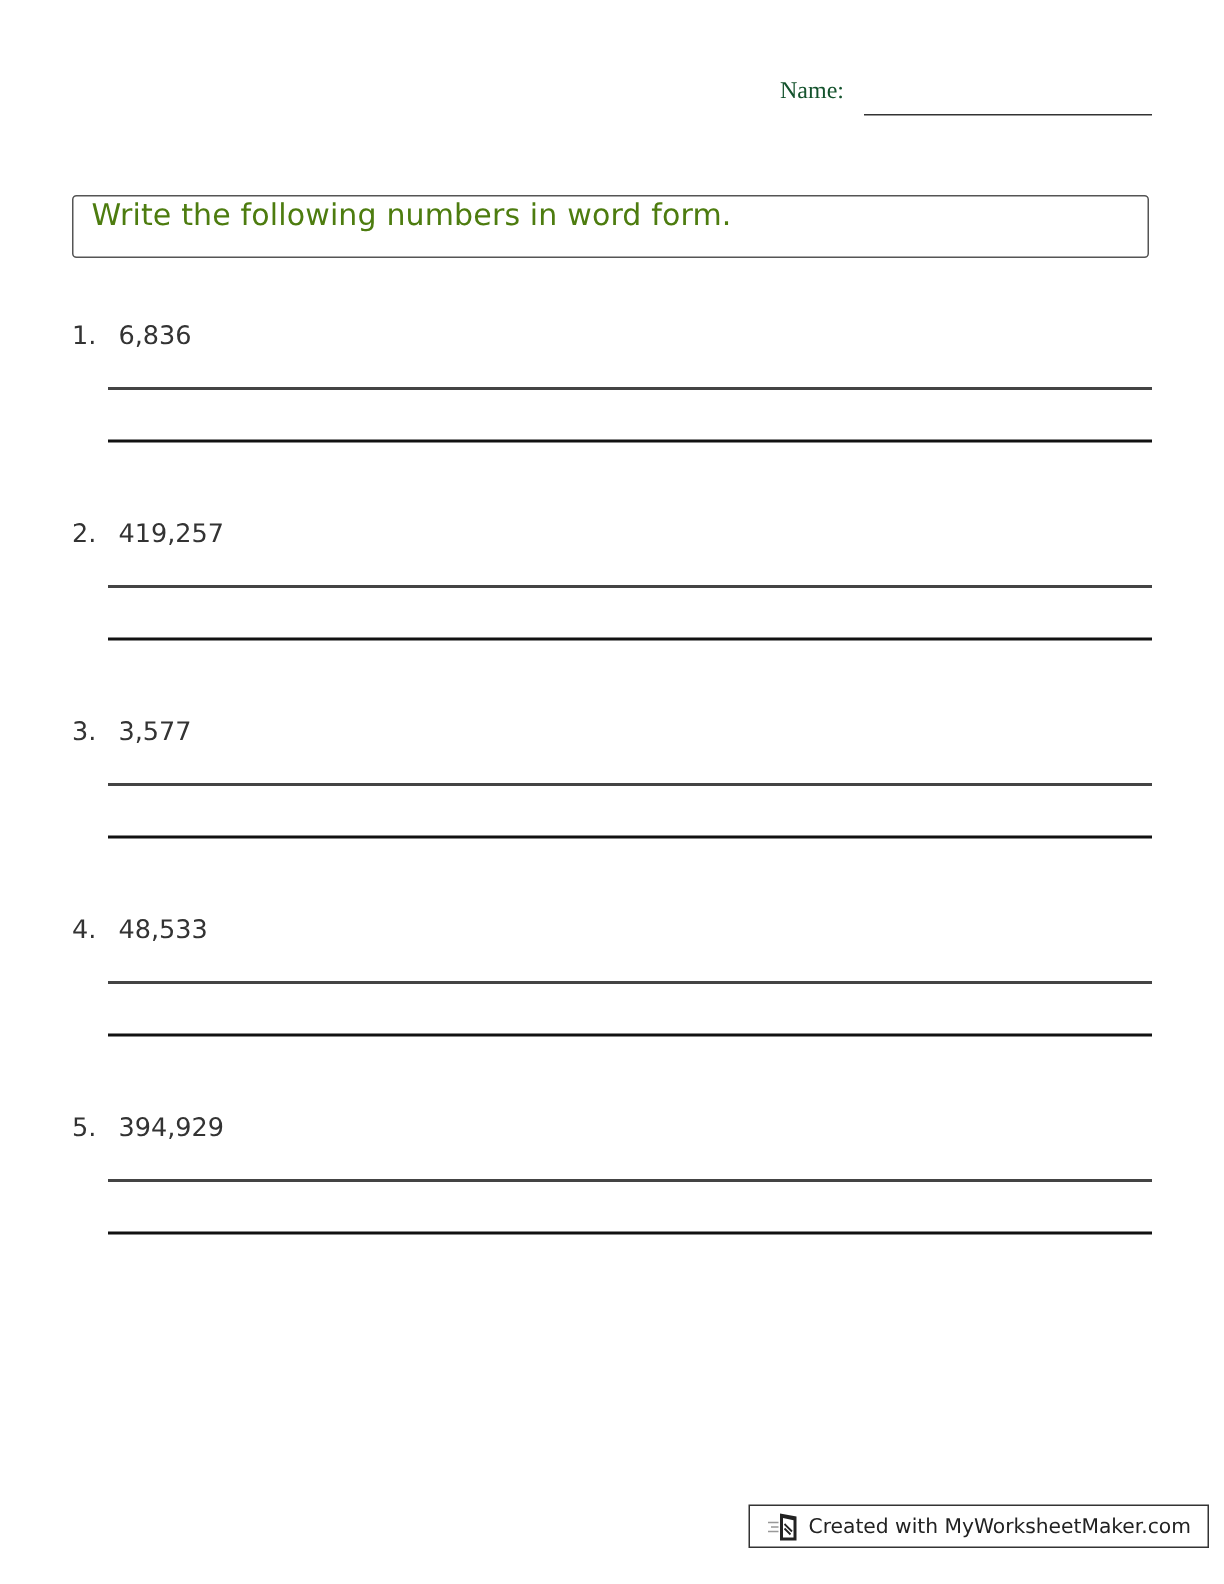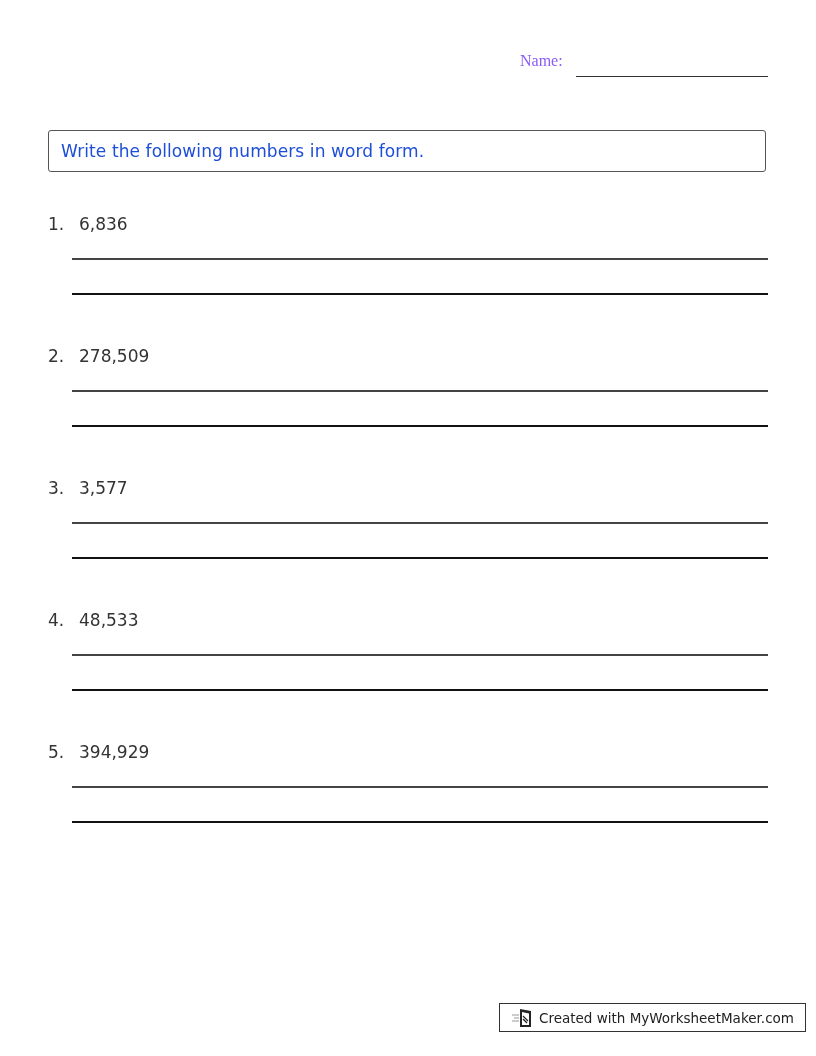--- a/index.html
+++ b/index.html
@@ -21,21 +21,21 @@
       top: 52px;
       height: 26px;
       width: 248px;
     }
     .name-label {
       position: absolute;
       left: 0;
       top: 0;
       font-family: "Liberation Serif", serif;
       font-size: 16px;
-      color: #8b5cf6;
+      color: #14532d;
     }
     .name-line {
       position: absolute;
       left: 56px;
       top: 24px;
       width: 192px;
       height: 0;
       border-top: 1px solid #333;
     }
     .instructions {
@@ -44,23 +44,23 @@
       top: 130px;
       width: 718px;
       height: 42px;
       border: 1px solid #555;
       border-radius: 3px;
       box-sizing: border-box;
     }
     .instructions span {
       position: absolute;
       left: 12px;
-      top: 10px;
-      font-size: 17px;
-      color: #1d4ed8;
+      top: 0;
+      font-size: 20px;
+      color: #4d7c0f;
       letter-spacing: 0.1px;
     }
     .question {
       position: absolute;
       left: 48px;
       width: 720px;
       height: 120px;
     }
     .q-num {
       position: absolute;
@@ -128,21 +128,21 @@
 
 <div class="question" style="top: 214px;">
   <span class="q-num">1.</span>
   <span class="q-val">6,836</span>
   <div class="answer-line first"></div>
   <div class="answer-line second"></div>
 </div>
 
 <div class="question" style="top: 346px;">
   <span class="q-num">2.</span>
-  <span class="q-val">278,509</span>
+  <span class="q-val">419,257</span>
   <div class="answer-line first"></div>
   <div class="answer-line second"></div>
 </div>
 
 <div class="question" style="top: 478px;">
   <span class="q-num">3.</span>
   <span class="q-val">3,577</span>
   <div class="answer-line first"></div>
   <div class="answer-line second"></div>
 </div>

